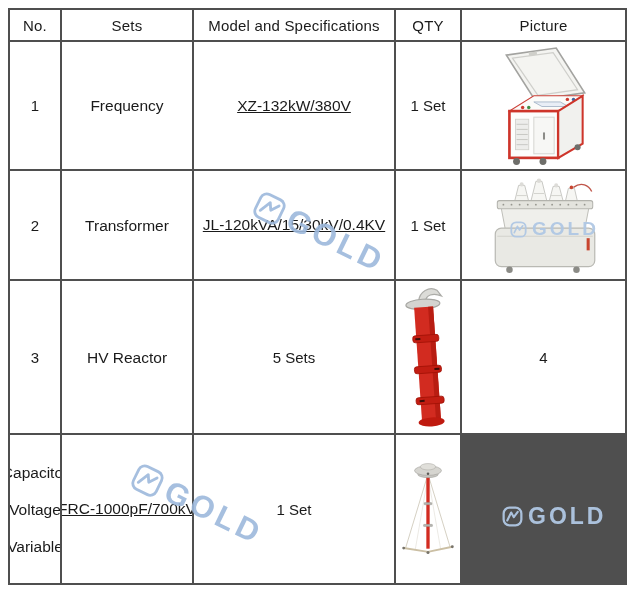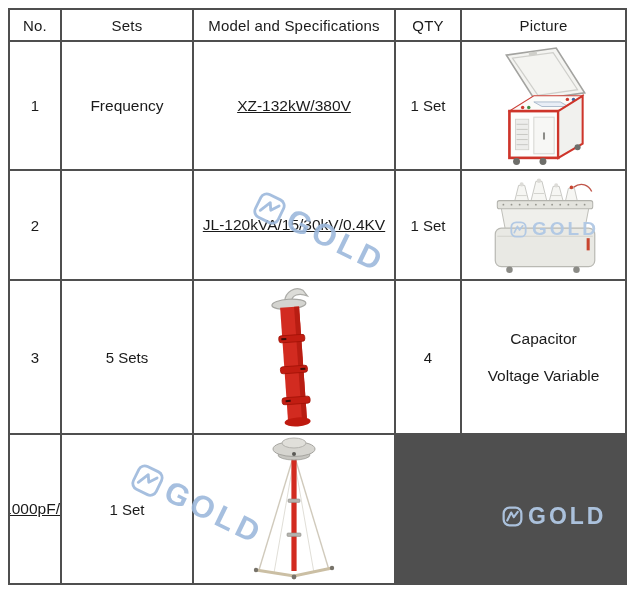--- a/index.html
+++ b/index.html
@@ -105,20 +105,21 @@
           <circle cx="49" cy="113.5" r="3.4" fill="#6e6e6a"></circle>
           <circle cx="83" cy="99.5" r="3" fill="#6e6e6a"></circle>
         </svg>
       </div>
     </div>
 
     <div class="cell num">
         <span>2</span>
       </div>
     <div class="cell">
+      <span class="name-line hide-if-empty">Transformer</span>
     </div>
     <div class="cell model">
         <span>JL-120kVA/15/30kV/0.4KV</span>
       </div>
     <div class="cell qty">
         <span>1 Set</span>
       </div>
     <div class="cell">
       <div class="pic-box" aria-label="excitation-transformer-photo">
         <svg width="134" height="97" viewBox="0 0 132 95">
@@ -161,20 +162,24 @@
 
           <circle cx="32" cy="91" r="3.2" fill="#8b8b86"></circle>
           <circle cx="98" cy="91" r="3.2" fill="#8b8b86"></circle>
         </svg>
       </div>
     </div>
 
     <div class="cell num">
         <span>3</span>
       </div>
+    <div class="cell">
+      <span class="name-line hide-if-empty">HV Reactor</span>
+
+    </div>
     <div class="cell qty">
         <span>5 Sets</span>
       </div>
     <div class="cell">
       <div class="pic-box" aria-label="hv-reactor-photo">
         <svg width="62" height="148" viewBox="0 0 62 148">
           <g transform="rotate(-4 31 80)">
 
             <path d="M26,18 C27,8 38,3 45,8 L49,14 C41,10 33,12 33,19 Z" fill="#dcdcd8" stroke="#acaca8" stroke-width="1.2"></path>
             <ellipse cx="30" cy="21" rx="17" ry="5" fill="#d4d4d0" stroke="#a6a6a2" stroke-width="1.2"></ellipse>

